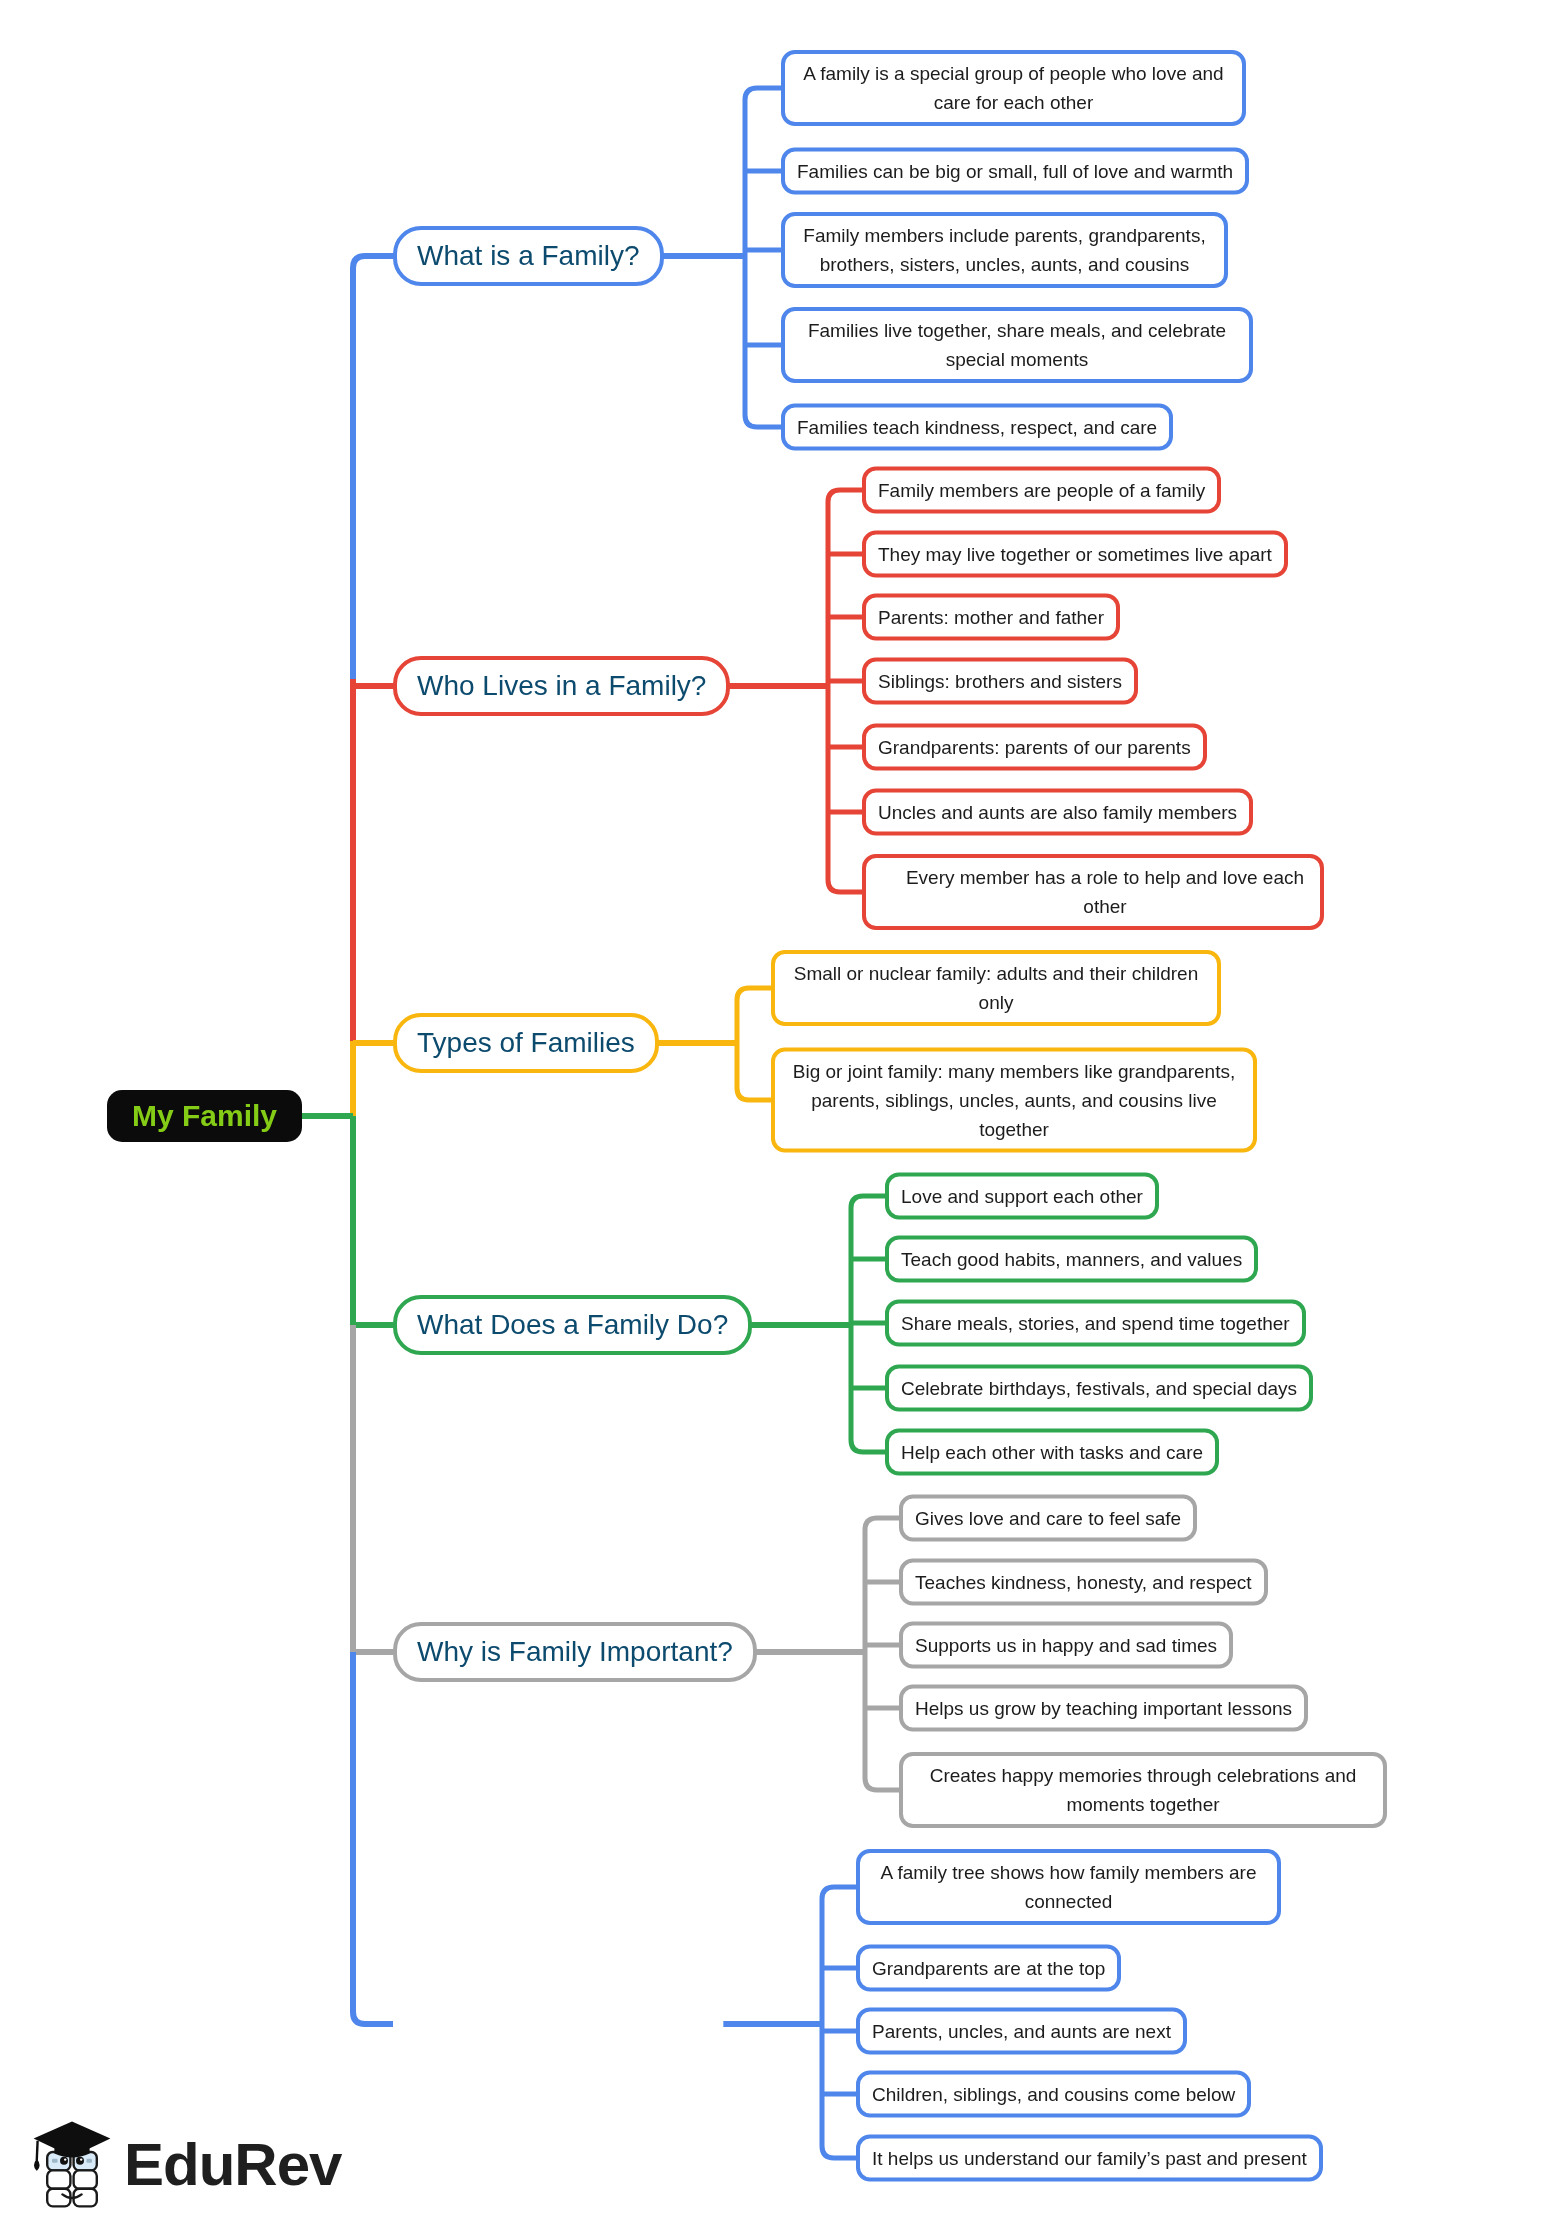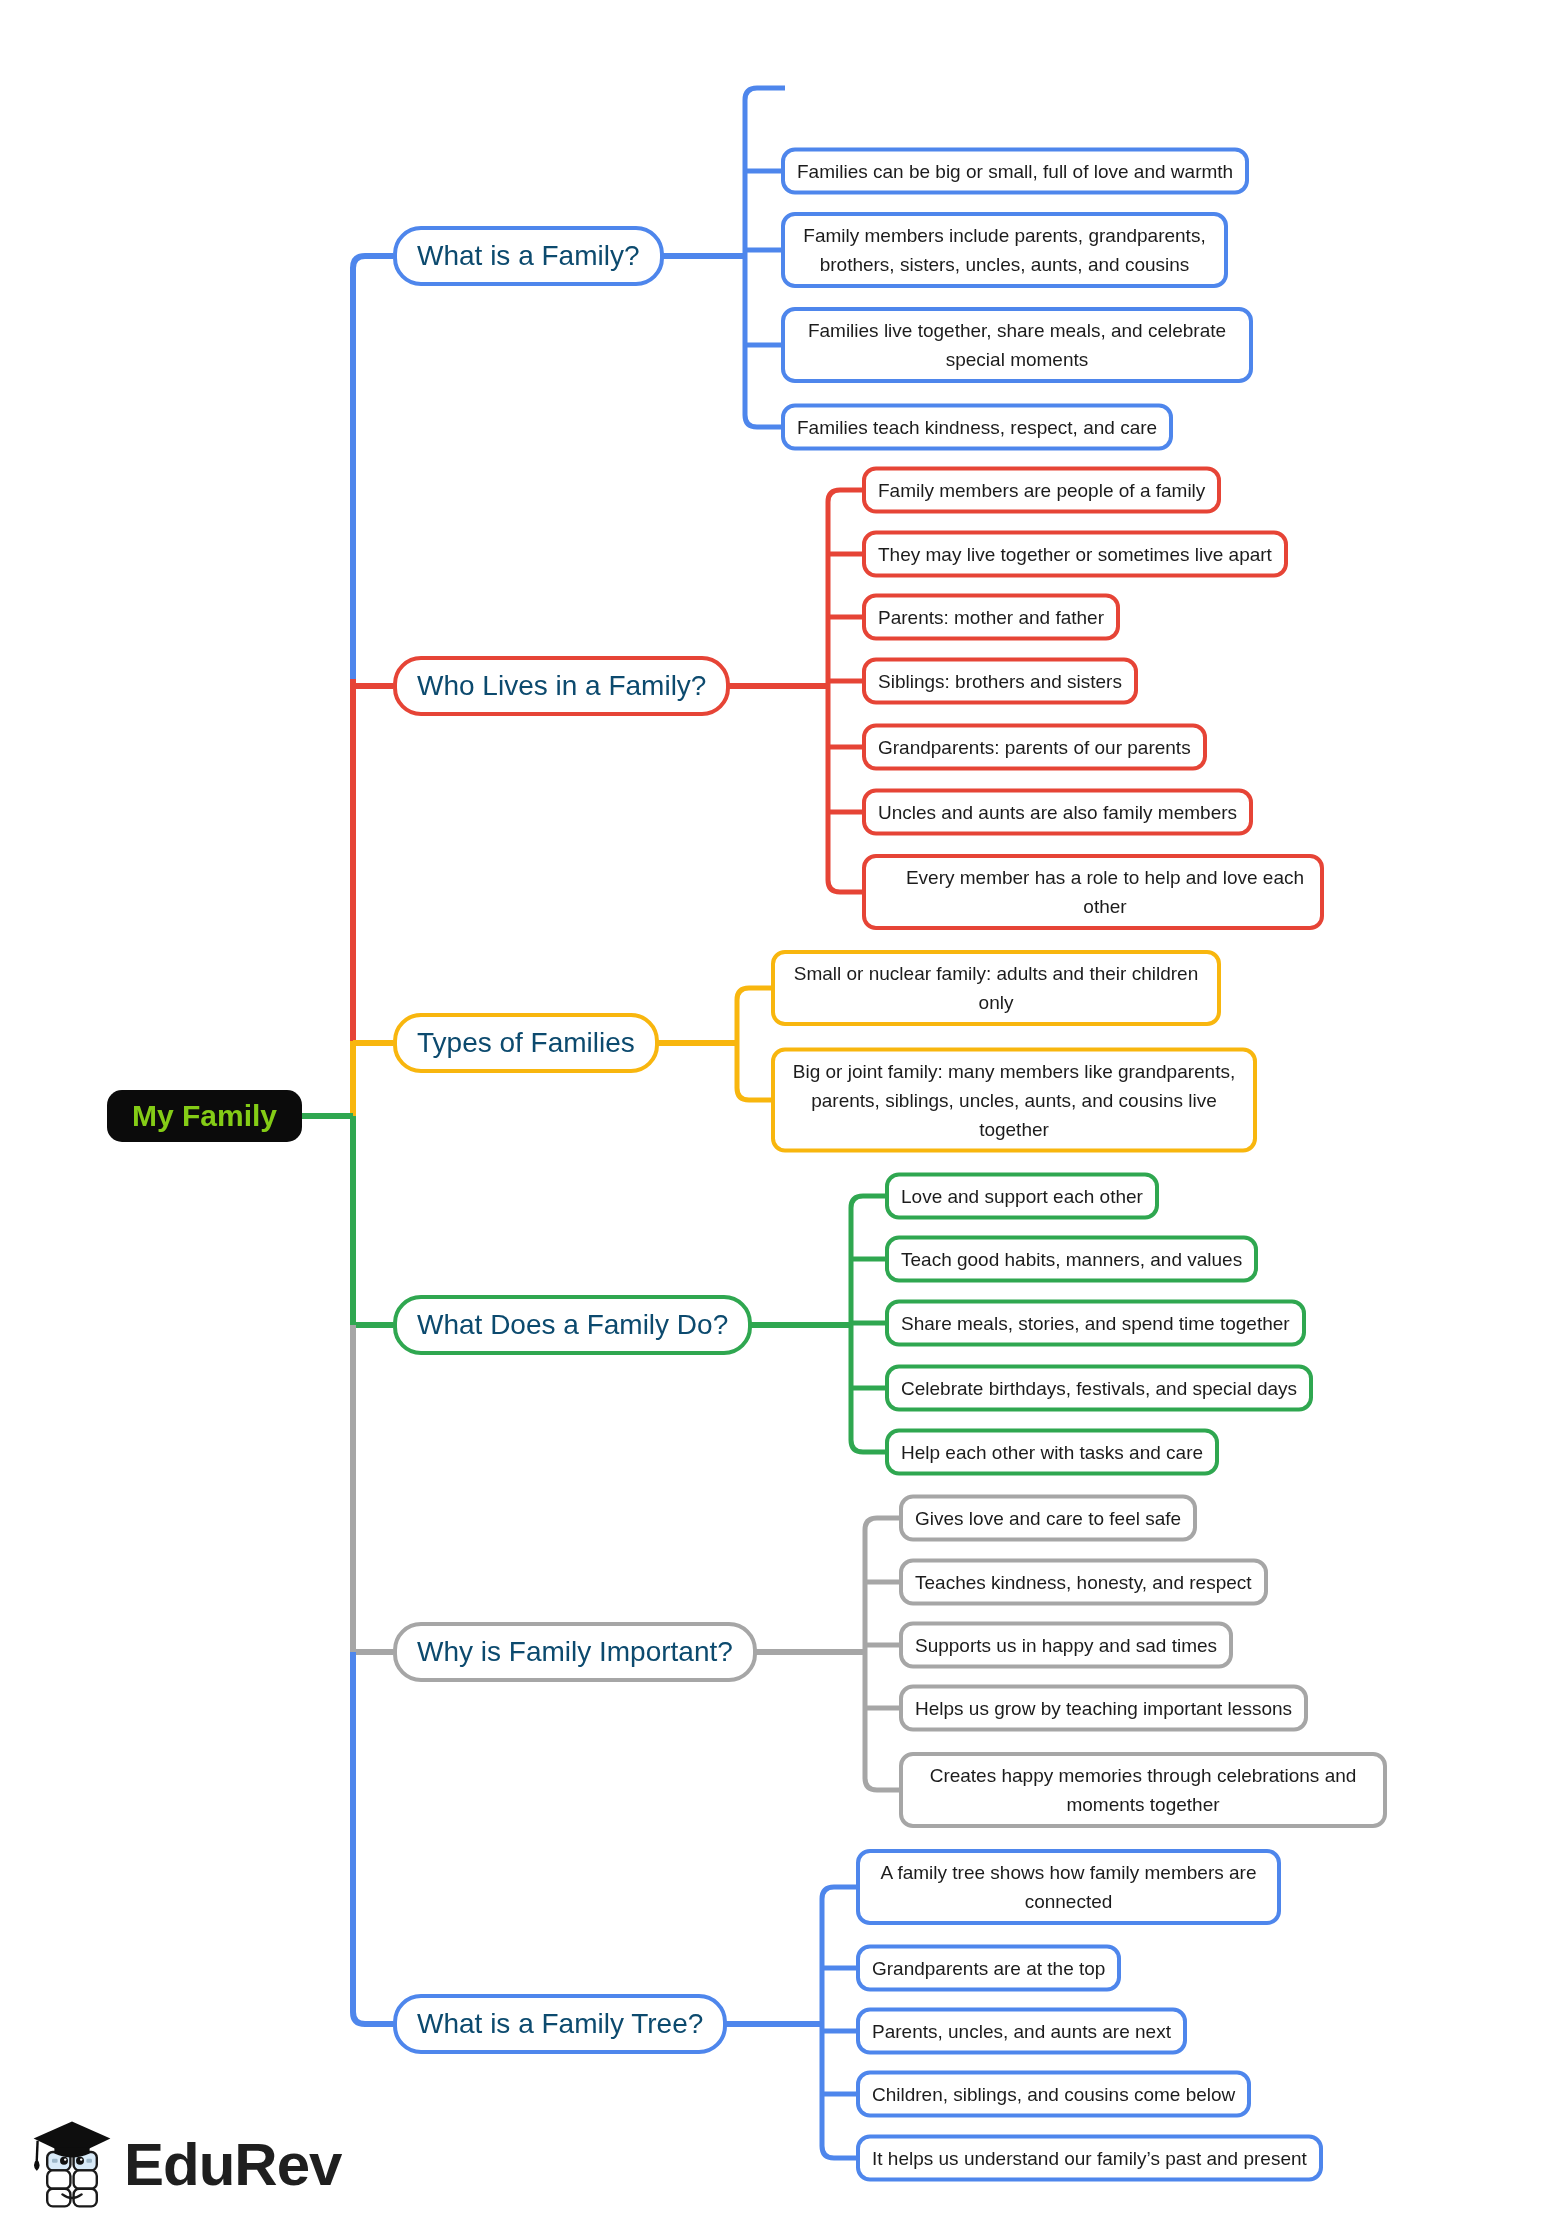--- a/index.html
+++ b/index.html
@@ -141,20 +141,21 @@
 
       <polygon points="50,6 98,27 50,50 2,27" fill="#0e0e0e"></polygon>
       <path d="M 28 38 L 28 46 Q 50 56 72 46 L 72 38" fill="#0e0e0e"></path>
 
       <path d="M 7 30 L 6 54" fill="none" stroke="#0e0e0e" stroke-width="3"></path>
       <path d="M 6 54 q 5 7 0 12 q -5 -5 0 -12" fill="#0e0e0e" stroke="#0e0e0e" stroke-width="2"></path>
     </svg>
     <span class="brand-text">EduRev</span>
   </div>
 <div class="node branch-node" id="branch-0" style="left: 393px; top: 256px; border-color: rgb(78, 134, 236);">What is a Family?</div>
+    <div class="node child-node" style="left: 781px; top: 88px; max-width: 465px; border-color: rgb(78, 134, 236);">A family is a special group of people who love and care for each other</div>
     <div class="node child-node" style="left: 781px; top: 171px; max-width: 480px; border-color: rgb(78, 134, 236);">Families can be big or small, full of love and warmth</div>
     <div class="node child-node" style="left: 781px; top: 250px; max-width: 447px; border-color: rgb(78, 134, 236);">Family members include parents, grandparents, brothers, sisters, uncles, aunts, and cousins</div>
     <div class="node child-node" style="left: 781px; top: 345px; max-width: 472px; border-color: rgb(78, 134, 236);">Families live together, share meals, and celebrate special moments</div>
     <div class="node child-node" style="left: 781px; top: 427px; max-width: 402px; border-color: rgb(78, 134, 236);">Families teach kindness, respect, and care</div>
     <div class="node branch-node" id="branch-1" style="left: 393px; top: 686px; border-color: rgb(230, 68, 54);">Who Lives in a Family?</div>
     <div class="node child-node" style="left: 862px; top: 490px; max-width: 385px; border-color: rgb(230, 68, 54);">Family members are people of a family</div>
     <div class="node child-node" style="left: 862px; top: 554px; max-width: 455px; border-color: rgb(230, 68, 54);">They may live together or sometimes live apart</div>
     <div class="node child-node" style="left: 862px; top: 617px; max-width: 278px; border-color: rgb(230, 68, 54);">Parents: mother and father</div>
     <div class="node child-node" style="left: 862px; top: 681px; max-width: 302px; border-color: rgb(230, 68, 54);">Siblings: brothers and sisters</div>
     <div class="node child-node" style="left: 862px; top: 747px; max-width: 362px; border-color: rgb(230, 68, 54);">Grandparents: parents of our parents</div>
@@ -168,19 +169,18 @@
     <div class="node child-node" style="left: 885px; top: 1259px; max-width: 403px; border-color: rgb(47, 167, 80);">Teach good habits, manners, and values</div>
     <div class="node child-node" style="left: 885px; top: 1323px; max-width: 451px; border-color: rgb(47, 167, 80);">Share meals, stories, and spend time together</div>
     <div class="node child-node" style="left: 885px; top: 1388px; max-width: 460px; border-color: rgb(47, 167, 80);">Celebrate birthdays, festivals, and special days</div>
     <div class="node child-node" style="left: 885px; top: 1452px; max-width: 363px; border-color: rgb(47, 167, 80);">Help each other with tasks and care</div>
     <div class="node child-node" style="left: 899px; top: 1518px; max-width: 319px; border-color: rgb(166, 166, 166);">Gives love and care to feel safe</div>
     <div class="node branch-node" id="branch-4" style="left: 393px; top: 1652px; border-color: rgb(166, 166, 166);">Why is Family Important?</div>
     <div class="node child-node" style="left: 899px; top: 1582px; max-width: 394px; border-color: rgb(166, 166, 166);">Teaches kindness, honesty, and respect</div>
     <div class="node child-node" style="left: 899px; top: 1645px; max-width: 356px; border-color: rgb(166, 166, 166);">Supports us in happy and sad times</div>
     <div class="node child-node" style="left: 899px; top: 1708px; max-width: 434px; border-color: rgb(166, 166, 166);">Helps us grow by teaching important lessons</div>
     <div class="node child-node" style="left: 899px; top: 1790px; max-width: 488px; border-color: rgb(166, 166, 166);">Creates happy memories through celebrations and moments together</div>
-    <div class="node branch-node" id="branch-5" style="left: 393px; top: 2024px; border-color: rgb(78, 134, 236);">What is a Family Tree?</div>
     <div class="node child-node" style="left: 856px; top: 1887px; max-width: 425px; border-color: rgb(78, 134, 236);">A family tree shows how family members are connected</div>
     <div class="node child-node" style="left: 856px; top: 1968px; max-width: 279px; border-color: rgb(78, 134, 236);">Grandparents are at the top</div>
     <div class="node child-node" style="left: 856px; top: 2031px; max-width: 344px; border-color: rgb(78, 134, 236);">Parents, uncles, and aunts are next</div>
     <div class="node child-node" style="left: 856px; top: 2094px; max-width: 410px; border-color: rgb(78, 134, 236);">Children, siblings, and cousins come below</div>
     <div class="node child-node" style="left: 856px; top: 2158px; max-width: 490px; border-color: rgb(78, 134, 236);">It helps us understand our family’s past and present</div>
   </div>
 
 </body></html>

